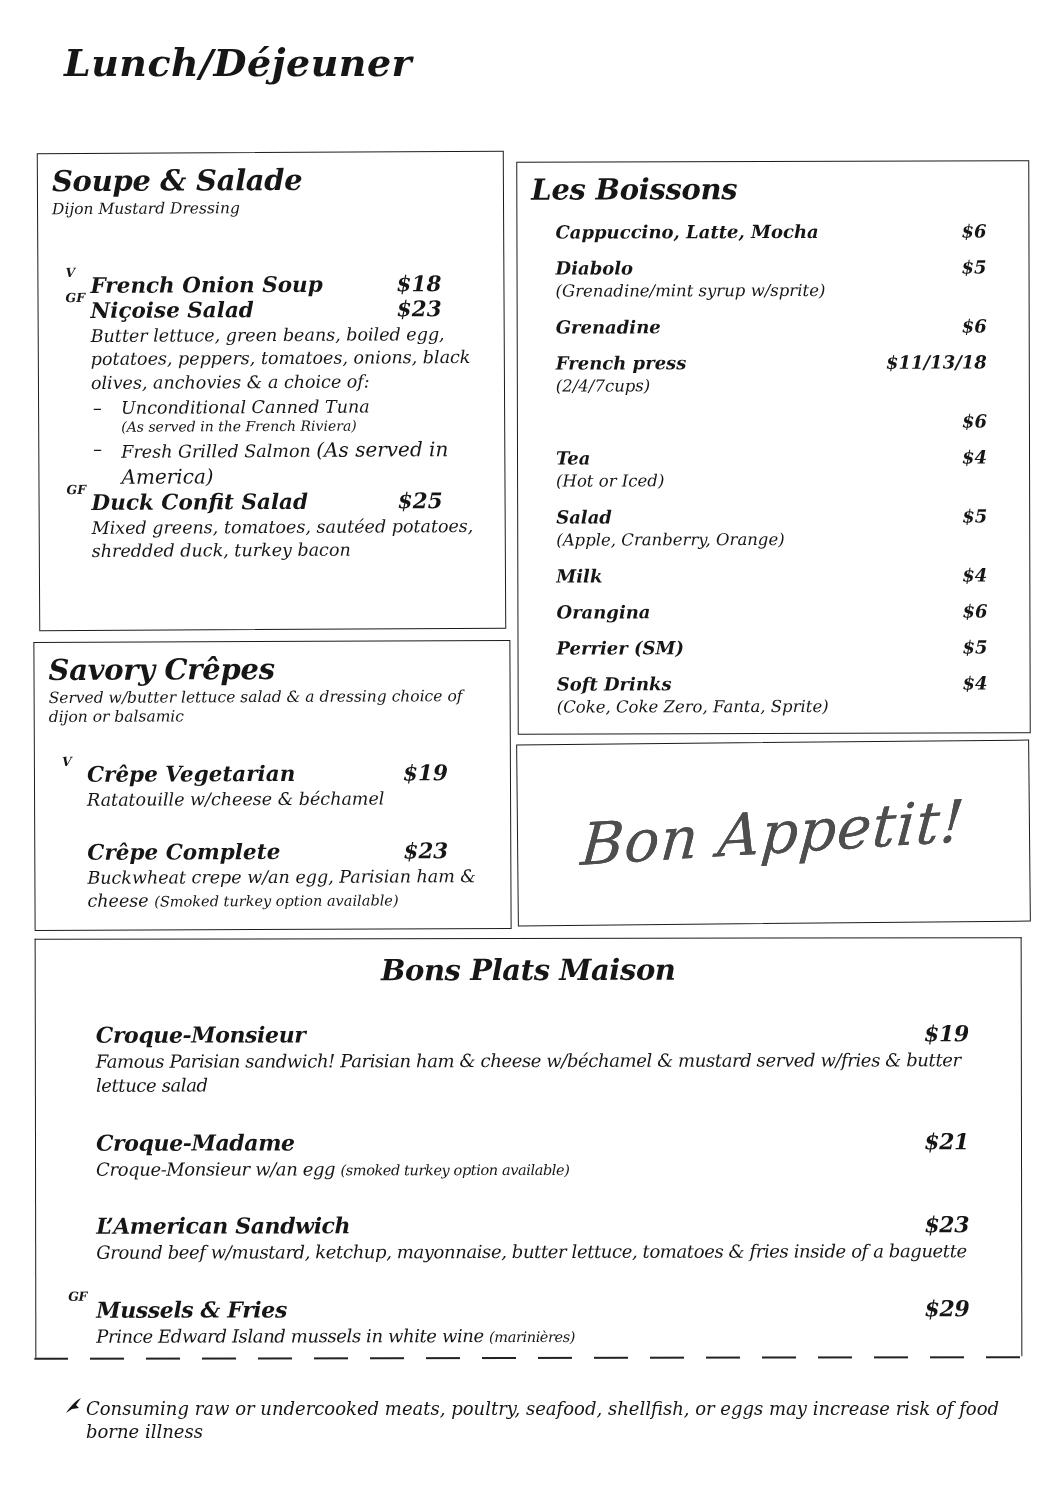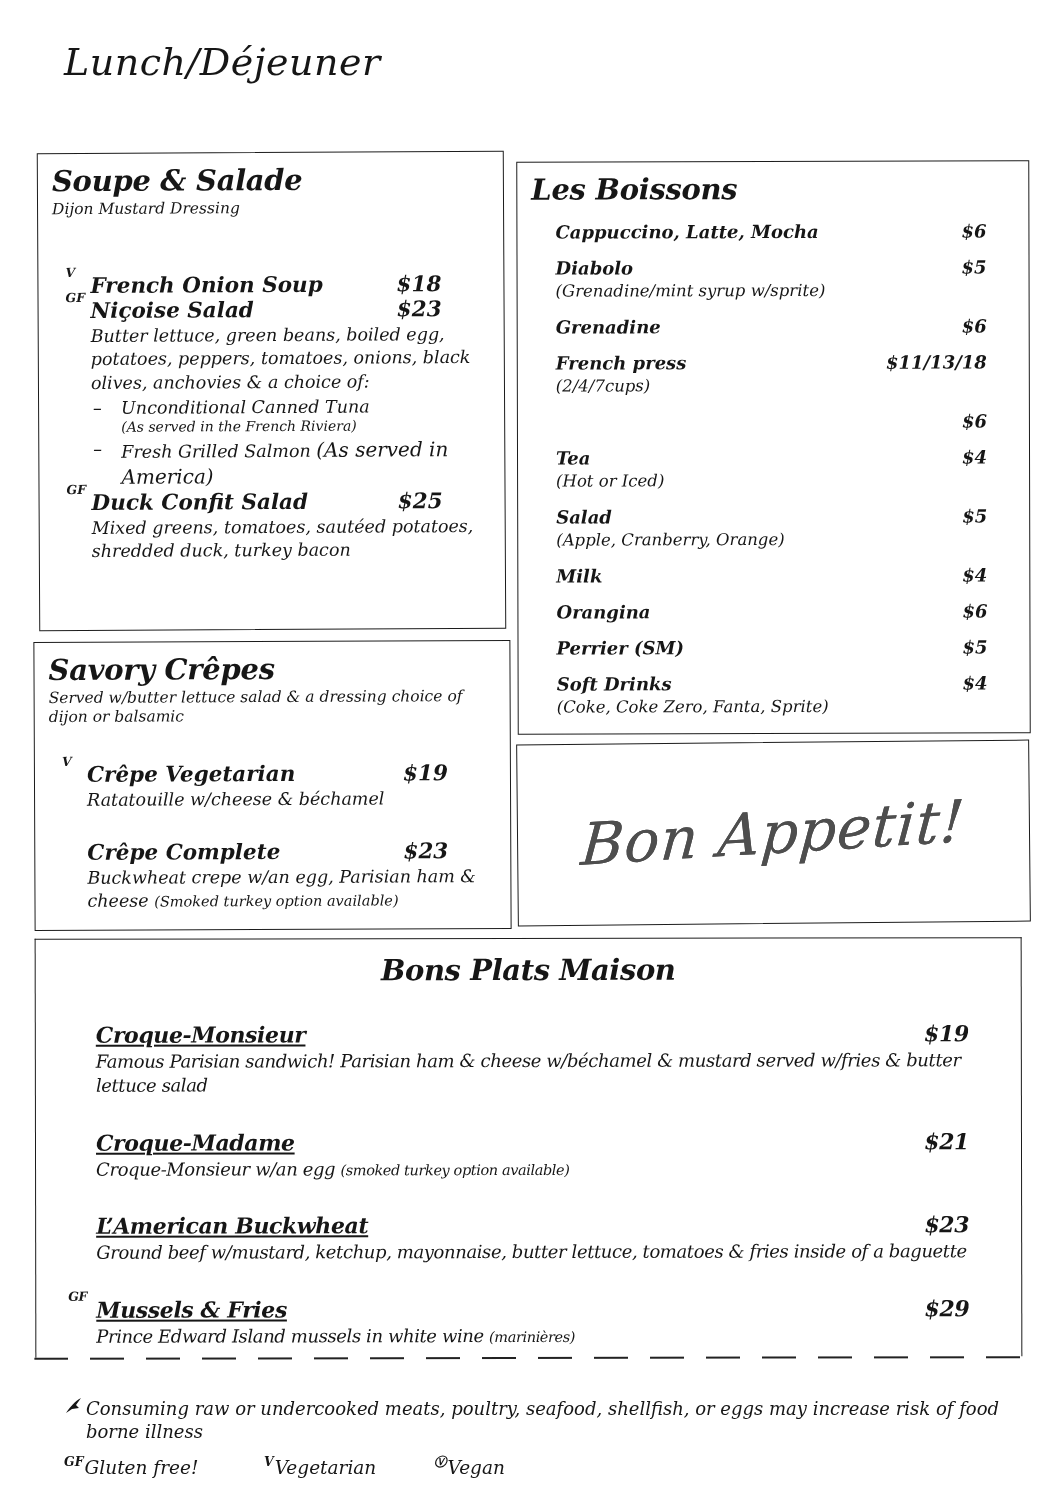--- a/index.html
+++ b/index.html
@@ -5,21 +5,21 @@
   * { margin:0; padding:0; box-sizing:border-box; }
   html,body { background:#ffffff; }
   .page {
     position:relative; width:1058px; height:1497px; margin:0 auto;
     background:#ffffff; color:#161616;
     font-family:"DejaVu Serif","Liberation Serif",serif;
     overflow:hidden;
   }
   .page-title {
     position:absolute; left:64px; top:40px;
-    font-size:38px; font-weight:normal; font-style:italic; letter-spacing:.5px;
+    font-size:38px; font-weight:bold; font-style:italic; letter-spacing:.5px;
   }
   .panel {
     position:absolute; border:1.6px solid #1c1c1c; background:#fff; padding:10px 14px;
   }
   .panel-soupe   { left:38px;  top:152px; width:467px; height:478px; transform:rotate(-.3deg); }
   .panel-boissons{ left:517px; top:161px; width:513px; height:573px; transform:rotate(-.15deg); }
   .panel-crepes  { left:34px;  top:641px; width:477px; height:289px; transform:rotate(-.25deg); }
   .panel-bonapp  { left:517px; top:742px; width:513px; height:182px; transform:rotate(-.55deg);
                    display:flex; align-items:center; justify-content:center; }
   .panel-plats   { left:35px;  top:938px; width:987px; height:419px; transform:rotate(-.1deg);
@@ -62,21 +62,21 @@
     transform:rotate(-3deg) skewX(-8deg); text-shadow:0 0 .4px #4e4e4e;
   }
 
   
   .plats-title { text-align:center; font-size:29px; font-weight:bold; font-style:italic;
                  margin-top:4px; letter-spacing:-.5px; }
   .cond { letter-spacing:-.4px; }
   .plats-items { margin-top:34px; }
   .p-item { position:relative; margin-left:46px; padding-right:38px; margin-top:26px; }
   .p-item .mi-head { padding-right:0; }
-  .p-item .mi-name { font-size:22px;text-decoration:underline; }
+  .p-item .mi-name { font-size:22px; }
   .p-item .mi-price{ font-size:22px; }
   .p-item .mi-desc { font-size:18px; }
   .p-item .badge { left:-28px; }
   .gap-lg { margin-top:32px; }
 
   
   .footer { position:absolute; left:64px; top:1398px; width:940px; }
   .warn-line { display:flex; align-items:flex-start; font-size:18px; font-style:italic; line-height:1.25; }
   .warn-icon { flex:none; width:20px; height:20px; margin-right:2px; margin-top:-2px; }
   .legend { margin-top:14px; font-size:18.5px; font-style:italic; display:flex; }
@@ -237,21 +237,21 @@
       <div class="mi p-item cond gap-lg">
         <div class="mi-head">
           <span class="mi-name">Croque-Madame</span>
           <span class="mi-price">$21</span>
         </div>
         <div class="mi-desc"><span>Croque-Monsieur w/an egg</span> <span class="mi-note">(smoked turkey option available)</span></div>
       </div>
 
       <div class="mi p-item cond gap-lg">
         <div class="mi-head">
-          <span class="mi-name">L’American Buckwheat</span>
+          <span class="mi-name">L’American Sandwich</span>
           <span class="mi-price">$23</span>
         </div>
         <div class="mi-desc">Ground beef w/mustard, ketchup, mayonnaise, butter lettuce, tomatoes &amp; fries inside of a baguette</div>
       </div>
 
       <div class="mi p-item cond gap-lg">
         <div class="mi-head">
           <span class="badge">GF</span>
           <span class="mi-name">Mussels &amp; Fries</span>
           <span class="mi-price">$29</span>
@@ -261,20 +261,15 @@
     </div>
   </section>
 
   <footer class="footer">
     <div class="warn-line">
       <svg class="warn-icon" viewBox="0 0 20 20" aria-hidden="true">
         <path d="M2 17 C6 11 11 5 17 2 L12 9 L15 12 L8 13 Z" fill="#161616"></path>
       </svg>
       <span>Consuming raw or undercooked meats, poultry, seafood, shellfish, or eggs may increase risk of food borne illness</span>
     </div>
-    <div class="legend">
-      <span class="legend-item leg-1"><span class="lbadge">GF</span><span>Gluten free!</span></span>
-      <span class="legend-item leg-2"><span class="lbadge">V</span><span>Vegetarian</span></span>
-      <span class="legend-item"><span class="lbadge">Ⓥ</span><span>Vegan</span></span>
-    </div>
   </footer>
 
 </div>
 
 </body></html>

